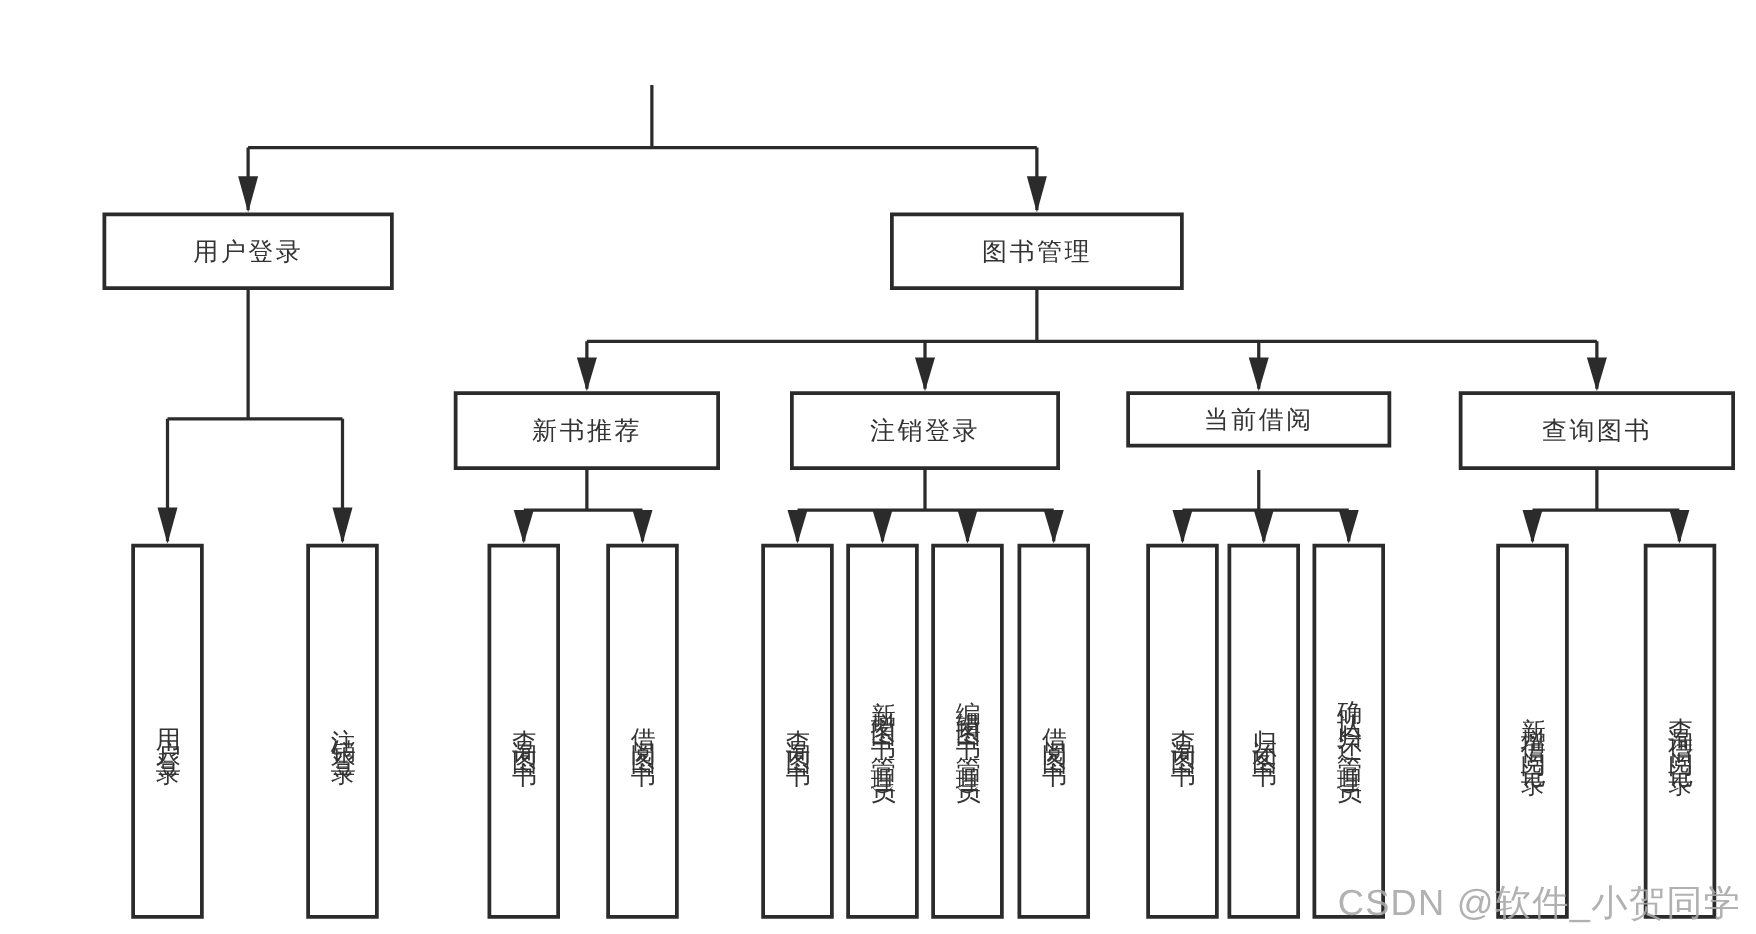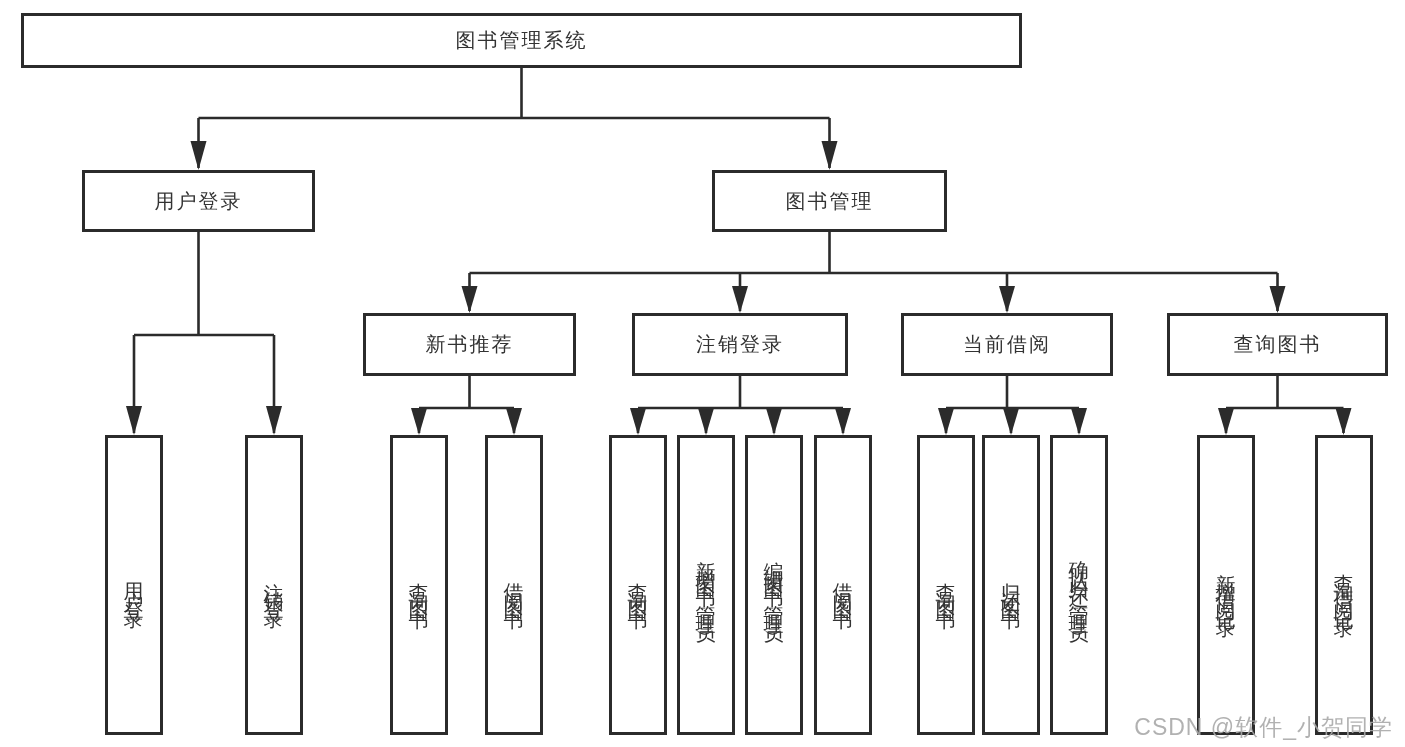--- a/index.html
+++ b/index.html
@@ -42,21 +42,21 @@
     writing-mode: vertical-rl;
     text-orientation: mixed;
     letter-spacing: 9px;
     white-space: normal;
     line-height: 1;
   }
   .watermark {
     position: absolute;
     right: 12px;
     bottom: 4px;
-    font-size: 23px;
+    font-size: 29px;
     color: rgba(168,168,168,0.9);
     letter-spacing: 1px;
     z-index: 3;
   }
 </style>
 </head>
 <body>
 
 <div class="stage">
 
@@ -100,28 +100,27 @@
 
       <polygon points="946,435 938,408 954,408"></polygon>
       <polygon points="1011,435 1003,408 1019,408"></polygon>
       <polygon points="1079,435 1071,408 1087,408"></polygon>
 
       <polygon points="1226,435 1218,408 1234,408"></polygon>
       <polygon points="1343.5,435 1335.5,408 1351.5,408"></polygon>
     </g>
   </svg>
 
-  <div class="node" style="left:21px; top:13px; width:1001px; height:55px;">图书管理系统</div>
 
   <div class="node" style="left:82px; top:170px; width:233px; height:62px;">用户登录</div>
   <div class="node" style="left:712px; top:170px; width:235px; height:62px;">图书管理</div>
 
   <div class="node" style="left:363px; top:313px; width:213px; height:63px;">新书推荐</div>
   <div class="node" style="left:632px; top:313px; width:216px; height:63px;">注销登录</div>
-  <div class="node" style="left:901px; top:313px; width:212px; height:63px;">当前借阅</div>
+  <div class="node" style="left:901px; top:313px; width:212px; height:45px;">当前借阅</div>
   <div class="node" style="left:1167px; top:313px; width:221px; height:63px;">查询图书</div>
 
   <div class="node v" style="left:105px; top:435px; width:58px; height:300px;">用户登录</div>
   <div class="node v" style="left:245px; top:435px; width:58px; height:300px;">注销登录</div>
 
   <div class="node v" style="left:390px; top:435px; width:58px; height:300px;">查询图书</div>
   <div class="node v" style="left:485px; top:435px; width:58px; height:300px;">借阅图书</div>
 
   <div class="node v" style="left:609px; top:435px; width:58px; height:300px;">查询图书</div>
   <div class="node v" style="left:677px; top:435px; width:58px; height:300px;">新增图书（管理员）</div>

